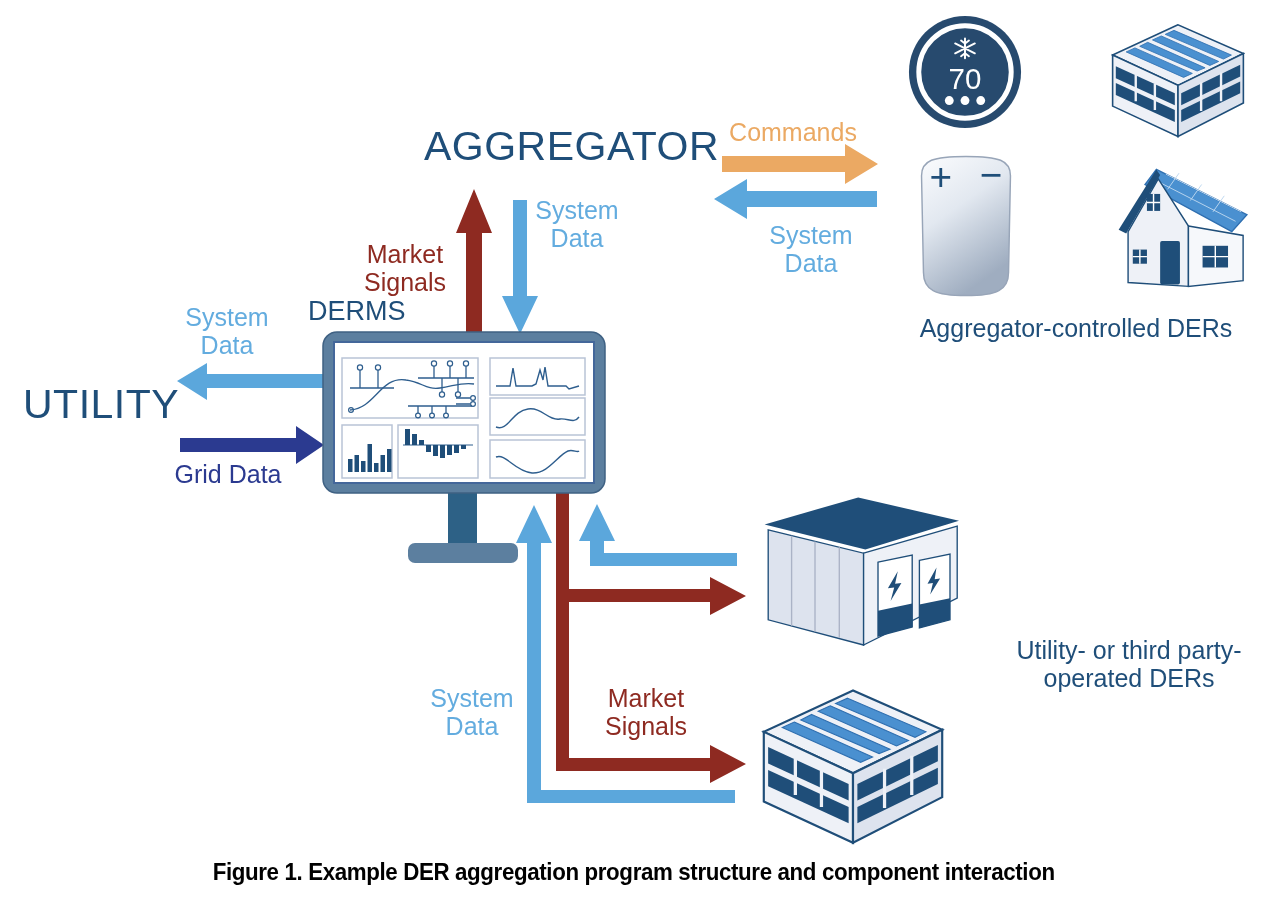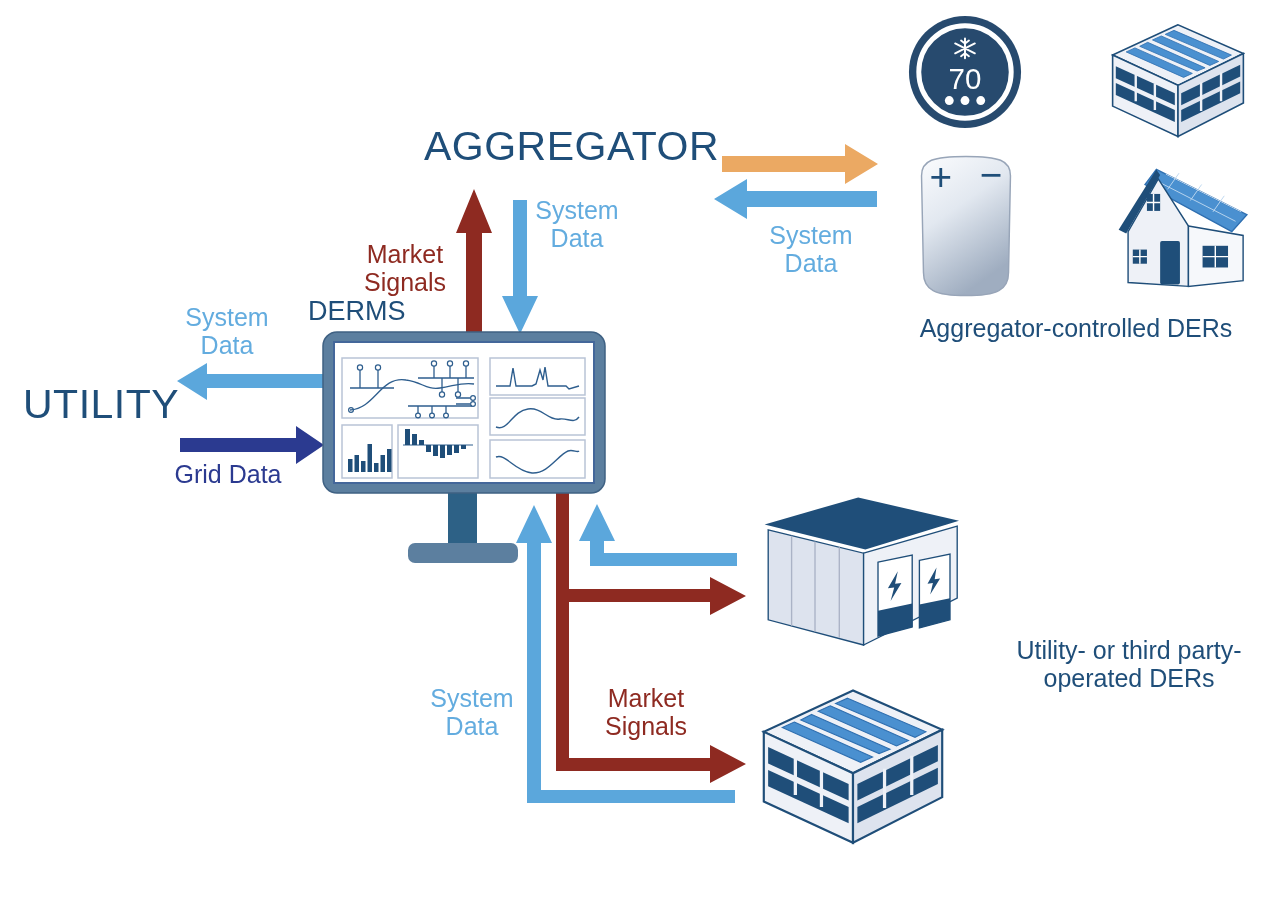--- a/index.html
+++ b/index.html
@@ -219,26 +219,28 @@
       <use href="#sym-house"></use>
     </svg>
   <svg class="abs" style="left:752px;top:492px" width="216" height="162" viewBox="0 0 240 180">
       <use href="#sym-container"></use>
     </svg>
   <svg class="abs" style="left:744px;top:684px" width="218" height="161" viewBox="0 0 200 148">
       <use href="#sym-building"></use>
     </svg>
 
   <div class="lbl big c-navy" style="left:399px;top:124px;width:320px;text-align:right;">AGGREGATOR</div>
+  <div class="lbl flow c-orange" style="left:707px;top:118px;width:172px;">Commands</div>
   <div class="lbl flow c-blue" style="left:755px;top:221px;width:112px;">System Data</div>
   <div class="lbl flow c-red" style="left:349px;top:196px;width:112px;">Market Signals</div>
   <div class="lbl flow c-blue" style="left:521px;top:196px;width:112px;">System Data</div>
   <div class="lbl mid c-navy" style="left:308px;top:296px;">DERMS</div>
   <div class="lbl flow c-blue" style="left:171px;top:303px;width:112px;">System Data</div>
   <div class="lbl big c-navy" style="left:23px;top:382px;text-align:center;">UTILITY</div>
   <div class="lbl flow c-royal" style="left:172px;top:460px;width:112px;">Grid Data</div>
   <div class="lbl flow c-red" style="left:590px;top:640px;width:112px;">Market Signals</div>
   <div class="lbl flow c-blue" style="left:416px;top:684px;width:112px;">System Data</div>
   <div class="lbl grp c-navy" style="left:880px;top:314px;width:392px;">Aggregator-controlled DERs</div>
   <div class="lbl grp c-navy" style="left:988px;top:636px;width:282px;">Utility- or third party-operated DERs</div>
 
+  <div class="caption"><span>Figure 1. Example DER aggregation program structure and component interaction</span></div>
 
 </div>
 
 </body></html>

